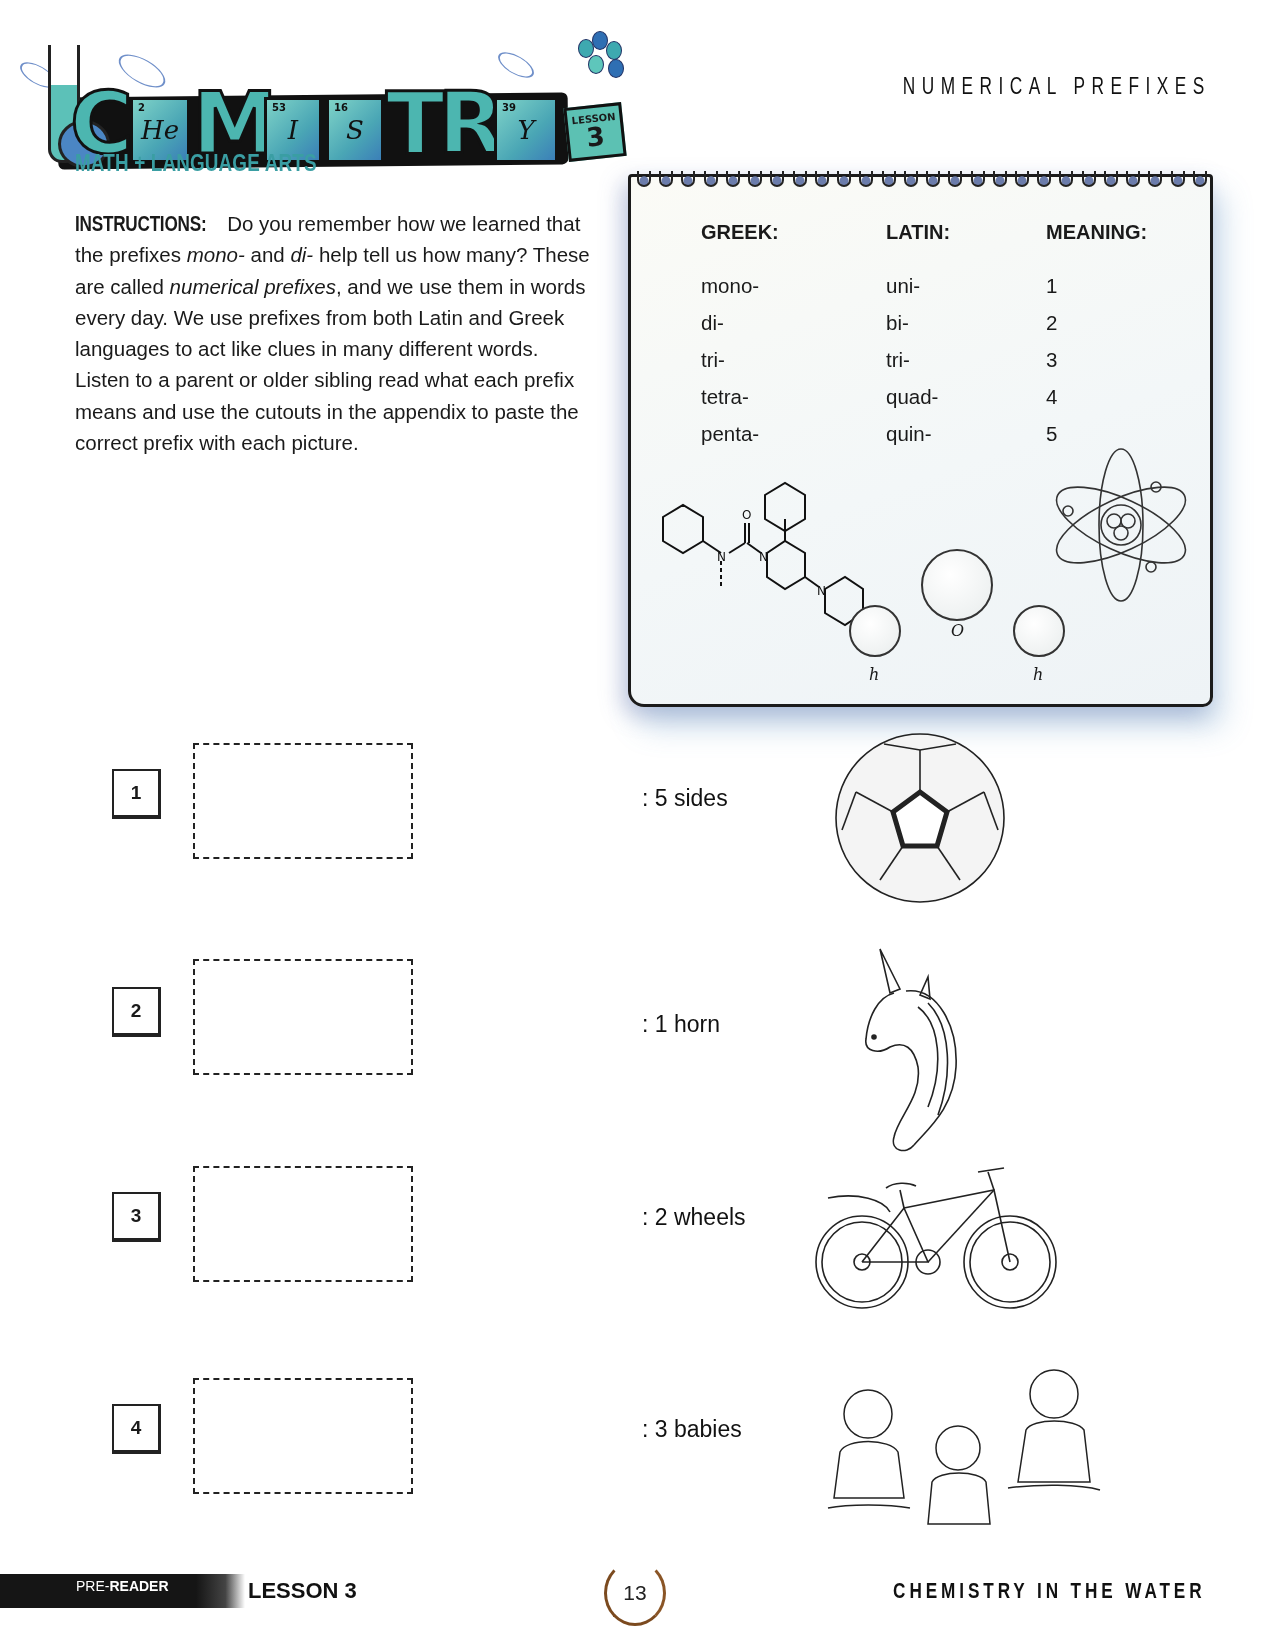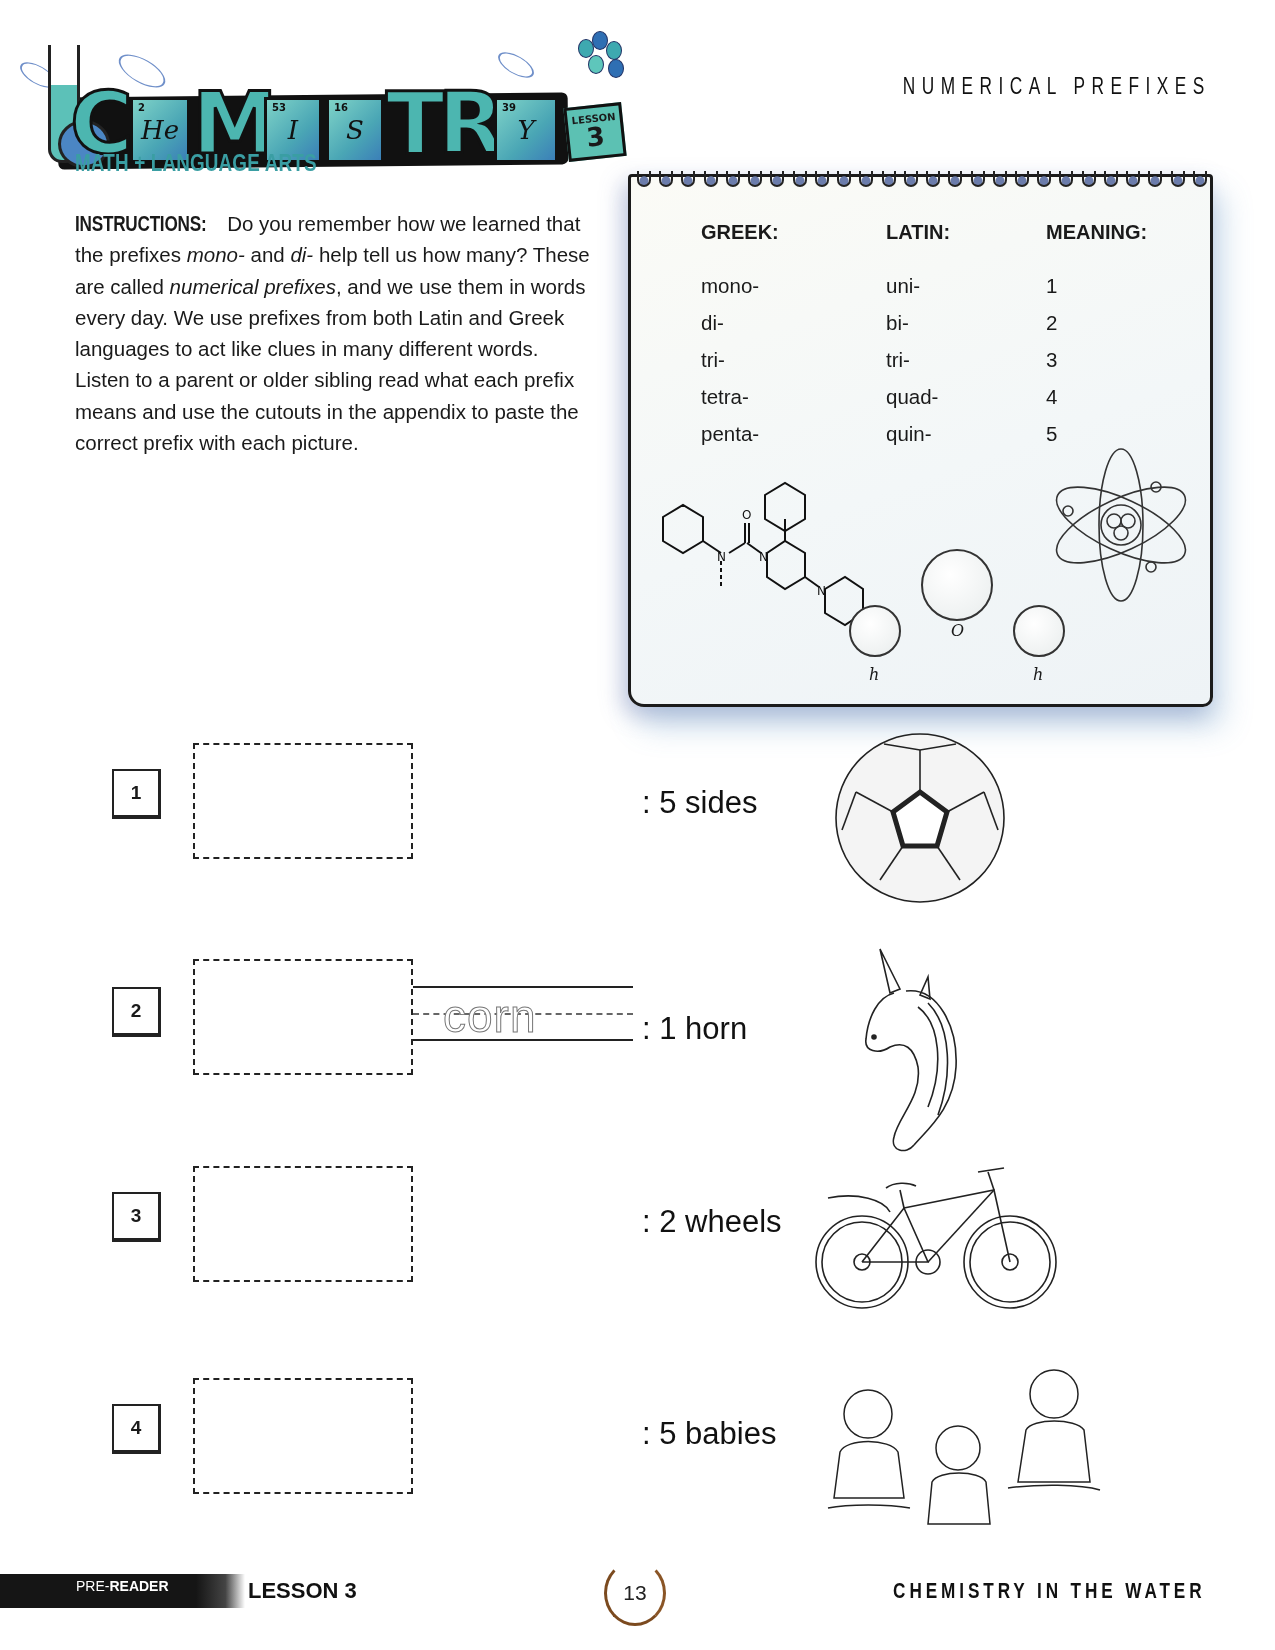--- a/index.html
+++ b/index.html
@@ -45,21 +45,21 @@
 
   
   .ex-row { position: absolute; left: 0; width: 1275px; height: 120px; }
   .ex-num { position: absolute; left: 112px; width: 49px; height: 50px; border: 2px solid #222; border-right-width: 3px; border-bottom-width: 4px; display: flex; align-items: center; justify-content: center; font-family: "Liberation Sans", sans-serif; font-weight: bold; font-size: 19px; background: #fff; }
   .cut-box { position: absolute; left: 193px; width: 220px; height: 116px; border: 2px dashed #222; }
   .trace { position: absolute; left: 413px; width: 220px; height: 56px; }
   .trace .top-line { position: absolute; left: 0; right: 0; top: 0; border-top: 2px solid #222; }
   .trace .mid-line { position: absolute; left: 0; right: 0; top: 27px; border-top: 2px dashed #666; }
   .trace .base-line { position: absolute; left: 0; right: 0; top: 53px; border-top: 2px solid #222; }
   .trace .word { position: absolute; left: 30px; top: 4px; font-family: "Liberation Sans", sans-serif; font-size: 46px; line-height: 52px; color: #fff; -webkit-text-stroke: 1px #777; letter-spacing: 1px; }
-  .meaning { position: absolute; left: 642px; font-family: "Liberation Sans", sans-serif; font-size: 31px; color: #111; white-space: nowrap; }
+  .meaning { position: absolute; left: 642px; font-family: "Liberation Sans", sans-serif; font-size: 23px; color: #111; white-space: nowrap; }
 
   .pic { position: absolute; }
 
   
   .footer-band { position: absolute; left: 0; top: 1574px; width: 245px; height: 34px; background: linear-gradient(90deg, #151515 80%, #444 92%, transparent); }
   .footer-level { position: absolute; left: 76px; top: 1578px; font-family: "Liberation Sans", sans-serif; font-size: 14px; color: #fff; }
   .footer-level b { font-weight: bold; }
   .footer-lesson { position: absolute; left: 248px; top: 1578px; font-family: "Liberation Sans", sans-serif; font-weight: bold; font-size: 22px; color: #111; }
   .page-num { position: absolute; left: 604px; top: 1560px; width: 62px; height: 66px; border-radius: 50%; border: 3px solid #7b4a1f; border-top-color: transparent; border-right-color: #8a5526; display: flex; align-items: center; justify-content: center; font-family: "Liberation Sans", sans-serif; font-size: 21px; color: #222; }
   .footer-book { position: absolute; right: 70px; top: 1578px; font-family: "Liberation Sans", sans-serif; font-weight: bold; font-size: 22px; letter-spacing: 5px; color: #111; transform: scaleX(0.78); transform-origin: right; }
@@ -237,26 +237,20 @@
       <polyline points="52,14 88,20 124,14"></polyline>
         <polyline points="24,62 10,100"></polyline>
         <polyline points="152,62 166,100"></polyline>
     </g>
   </svg>
 </div>
 
 <div class="ex-row" style="top:959px;">
   <div class="ex-num" style="top:28px;">2</div>
   <div class="cut-box" style="top:0;"></div>
-  <div class="trace" style="top:27px;">
-    <div class="top-line"></div>
-      <div class="mid-line"></div>
-      <div class="base-line"></div>
-    <span class="word">corn</span>
-  </div>
   <div class="meaning" style="top:40px;margin-top:12px;">: 1 horn</div>
   <svg class="pic" style="left:858px;top:-12px;" width="120" height="210" viewBox="0 0 120 210">
     <g fill="none" stroke="#222" stroke-width="1.6">
       <polygon points="22,2 32,46 42,42"></polygon>
       <path d="M36,46 C20,50 10,70 8,92 C6,104 20,108 32,100 C46,94 56,100 60,120 C64,150 40,170 36,190 C32,204 48,208 56,198"></path>
       <path d="M48,44 C80,40 100,80 98,120 C96,160 72,180 56,198"></path>
       <path d="M60,60 C82,76 86,120 70,160"></path>
         <path d="M70,56 C94,80 94,130 80,168"></path>
       <polygon points="62,48 70,30 72,52"></polygon>
       <circle cx="16" cy="90" r="2" fill="#222"></circle>
@@ -285,21 +279,21 @@
       <line x1="186" y1="28" x2="180" y2="10"></line>
         <path d="M170,10 L196,6"></path>
       <path d="M20,36 C50,30 76,38 82,50"></path>
     </g>
   </svg>
 </div>
 
 <div class="ex-row" style="top:1378px;">
   <div class="ex-num" style="top:26px;">4</div>
   <div class="cut-box" style="top:0;"></div>
-  <div class="meaning" style="top:38px;">: 5 babies</div>
+  <div class="meaning" style="top:38px;">: 3 babies</div>
   <svg class="pic" style="left:818px;top:-20px;" width="290" height="178" viewBox="0 0 290 178">
     <g fill="none" stroke="#222" stroke-width="1.5">
 
       <circle cx="50" cy="56" r="24"></circle>
         <path d="M22,94 C28,80 72,80 80,94 L86,140 L16,140 Z"></path>
       <path d="M10,150 C30,146 70,146 92,150"></path>
 
       <circle cx="140" cy="90" r="22"></circle>
         <path d="M114,124 C120,112 162,112 168,124 L172,166 L110,166 Z"></path>
 

